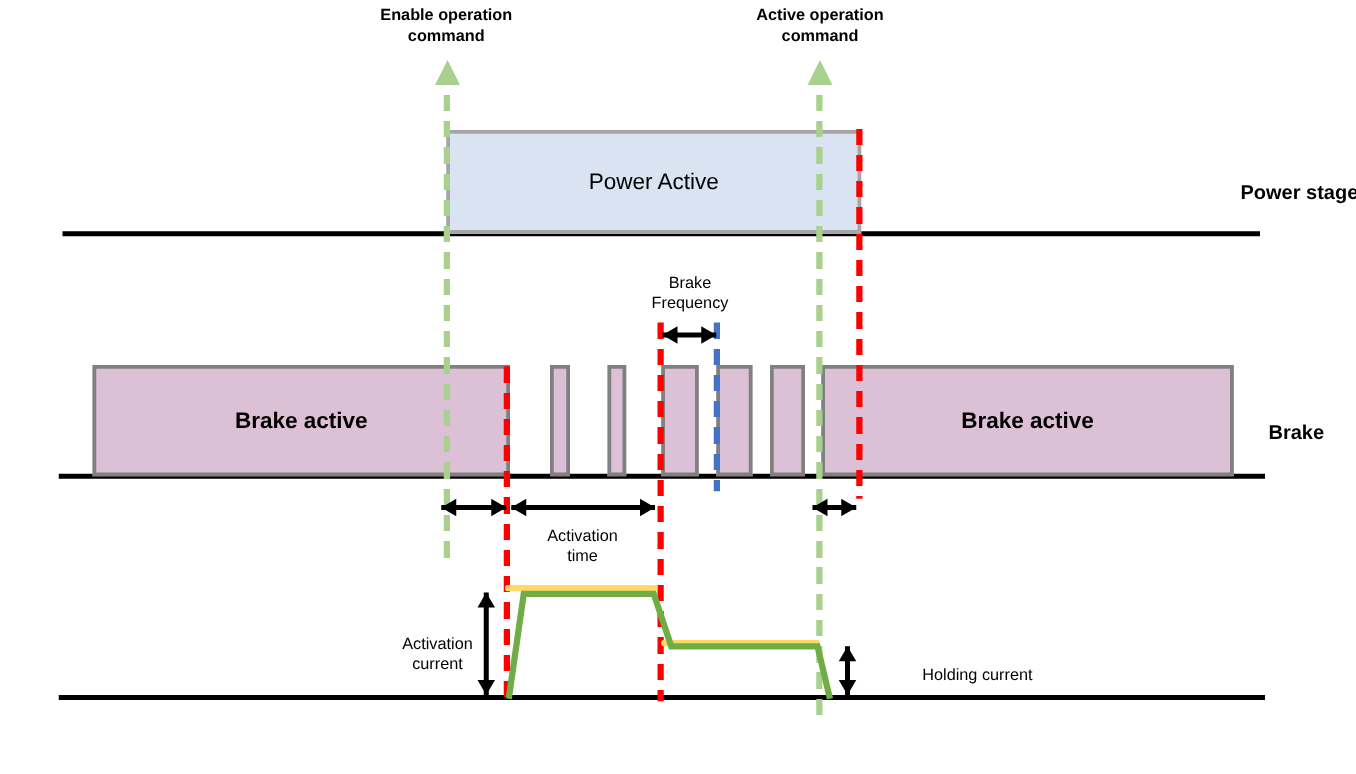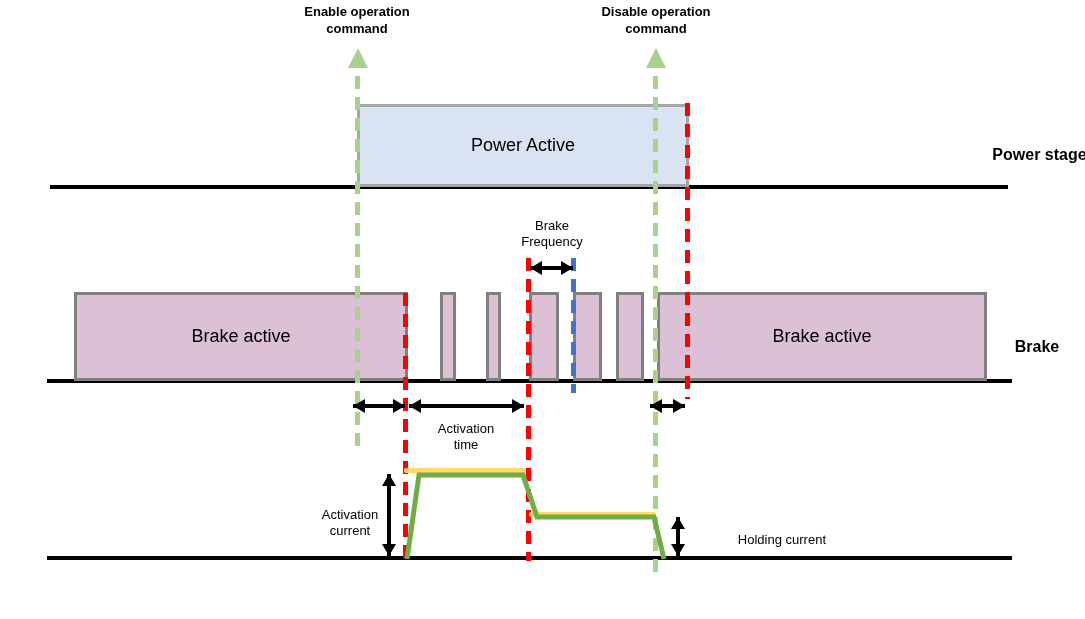--- a/index.html
+++ b/index.html
@@ -13,21 +13,21 @@
     overflow: hidden;
     margin-left: 42px;
   }
 
   
   .hline { position: absolute; height: 4px; background: var(--line-black); z-index: 1; }
 
   
   .sigbox { position: absolute; z-index: 2; box-sizing: border-box; display: flex; align-items: center; justify-content: center; }
   .power-box  { background: var(--power-fill); border: 3px solid var(--power-border); }
-  .brake-box  { background: var(--brake-fill); border: 3px solid var(--brake-border); }
+  .brake-box  { background: var(--brake-fill); border: 3px solid var(--brake-border); font-weight: bold; }
   .sigbox span { font-size: 18px; }
 
   
   .vdash { position: absolute; width: 5px; z-index: 3; }
   .vdash.green { background: repeating-linear-gradient(to bottom, var(--green-dash) 0 13px, transparent 13px 21px); }
   .vdash.red   { background: repeating-linear-gradient(to bottom, var(--red-dash) 0 13px, transparent 13px 21px); }
   .vdash.blue  { background: repeating-linear-gradient(to bottom, var(--blue-dash) 0 13px, transparent 13px 21px); }
 
   
   .tri-up { position: absolute; width: 0; height: 0; z-index: 3;
@@ -57,21 +57,21 @@
   .yellow-seg { position: absolute; height: 5px; background: var(--wave-yellow); z-index: 4; border-radius: 2px; }
   .wave-svg { position: absolute; z-index: 5; }
 </style>
 </head>
 <body>
 
 <div class="canvas">
 
   <div class="lbl bold" style="left:235px; top:3px; width:160px;">Enable operation
 command</div>
-  <div class="lbl bold" style="left:534px; top:3px; width:160px;">Disable operation
+  <div class="lbl bold" style="left:534px; top:3px; width:160px;">Active operation
 command</div>
 
   <div class="tri-up" style="left:306px; top:48px;"></div>
   <div class="tri-up" style="left:604px; top:48px;"></div>
 
   <div class="vdash green" style="left:313px; top:76px; height:371px;"></div>
   <div class="vdash green" style="left:611px; top:76px; height:502px;"></div>
 
   <div class="hline" style="left:8px; top:185px; width:958px;"></div>
   <div class="hline" style="left:5px; top:379px; width:965px;"></div>

